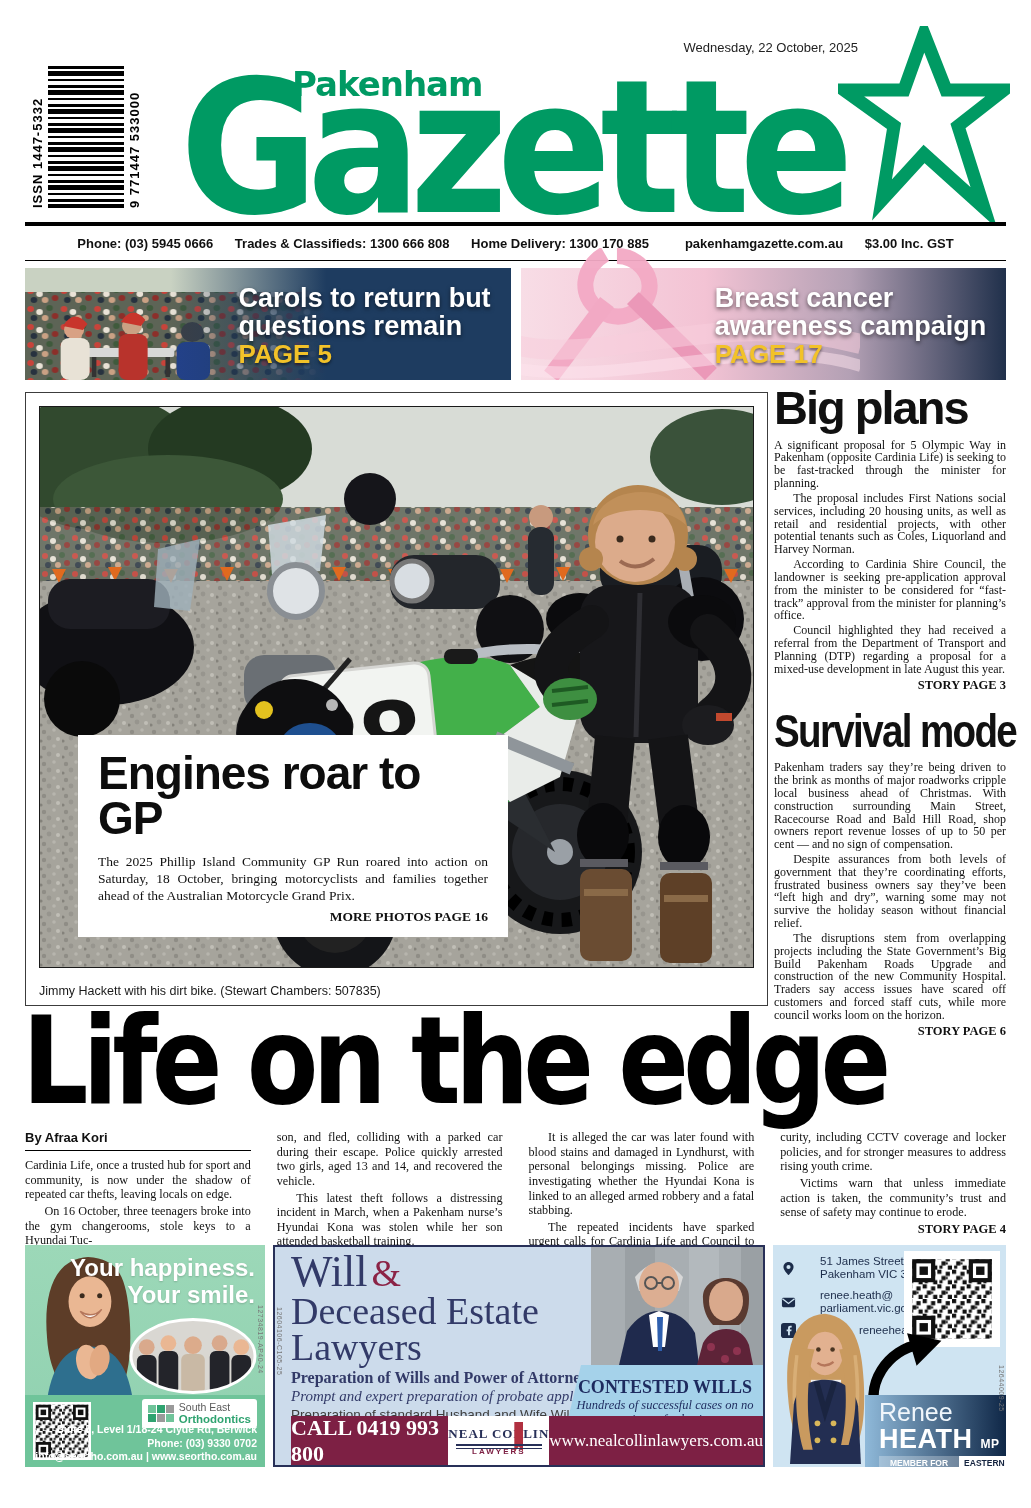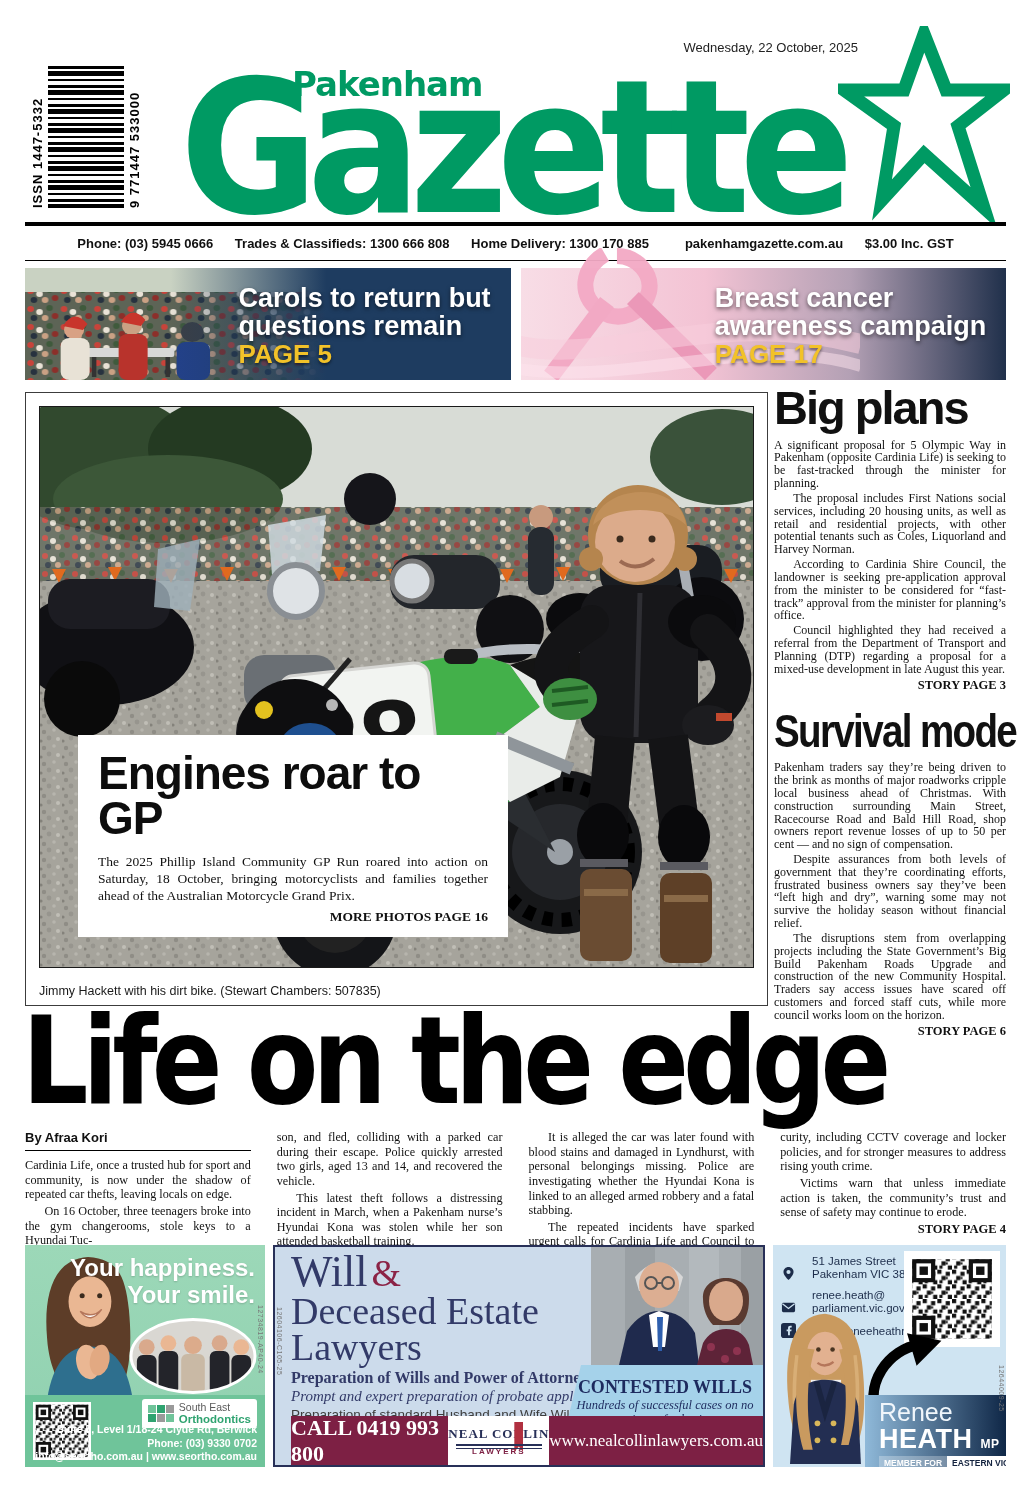--- a/index.html
+++ b/index.html
@@ -105,33 +105,33 @@
   .bb-logo .nm{font-family:"Liberation Serif",serif;font-weight:bold;font-size:13px;letter-spacing:1px;color:#283058;}
   .bb-logo .ln{width:86px;border-top:2px solid #283058;margin:2px 0 1px 0;position:relative;}
   .bb-logo .ln:after{content:"";position:absolute;left:0;right:0;top:2px;border-top:1px solid #283058;}
   .bb-logo .lw{font-size:8px;letter-spacing:2px;font-weight:bold;color:#7d2044;}
   .bb-logo .rib{position:absolute;right:26px;top:6px;width:9px;height:30px;background:#b03040;
                 clip-path:polygon(0 0,100% 0,100% 100%,50% 82%,0 100%);}
   .bb-web{background:#7d2044;color:#fff;flex:1;display:flex;align-items:center;justify-content:center;
           font-family:"Liberation Serif",serif;font-size:17px;}
   
   .ad3{width:233px;background:#cfe4f2;}
-  .inforow{position:absolute;left:8px;display:flex;gap:16px;align-items:flex-end;color:#1c2c4a;font-size:11.5px;line-height:1.15;}
+  .inforow{position:absolute;left:8px;display:flex;gap:24px;align-items:center;color:#1c2c4a;font-size:11.5px;line-height:1.15;}
   .icon16{width:15px;height:15px;flex:0 0 15px;}
   .ad3 .qr{position:absolute;right:6px;top:6px;width:88px;height:88px;border:4px solid #fff;background:#fff;}
   .arrow{position:absolute;left:92px;top:88px;width:86px;height:96px;}
   .msg{position:absolute;left:96px;top:180px;width:132px;text-align:center;color:#222;font-size:12px;line-height:1.2;}
   .quote{position:absolute;left:88px;top:212px;width:142px;text-align:center;color:#14233f;font-weight:bold;font-style:italic;font-size:17px;line-height:1.1;}
   .mpband{position:absolute;left:92px;right:0;bottom:0;height:72px;background:linear-gradient(90deg,#8fb9d9,#0f2747);
           padding:5px 0 0 14px;box-sizing:border-box;color:#fff;}
   .mpband .fn{font-size:25px;font-weight:normal;color:#f0f6fb;line-height:1;}
   .mpband .ln2{font-size:27px;font-weight:bold;line-height:1.05;letter-spacing:.5px;}
   .mpband .mp{font-size:12px;font-weight:bold;}
   .badge{margin-top:3px;display:flex;width:max-content;font-size:8.5px;font-weight:bold;}
-  .badge .b1{background:rgba(255,255,255,.28);padding:2px 5px;}
+  .badge .b1{background:rgba(255,255,255,.28);padding:2px 11px;}
   .badge .b2{background:#fff;color:#14233f;padding:2px 5px;}
   .mpwoman{position:absolute;left:0;bottom:0;width:104px;height:162px;}
 </style>
 </head>
 <body>
 
 <svg width="0" height="0" style="position:absolute" aria-hidden="true">
   <defs>
     <pattern id="gravel" width="22" height="16" patternUnits="userSpaceOnUse">
       <rect width="22" height="16" fill="#a6a49c"></rect>

